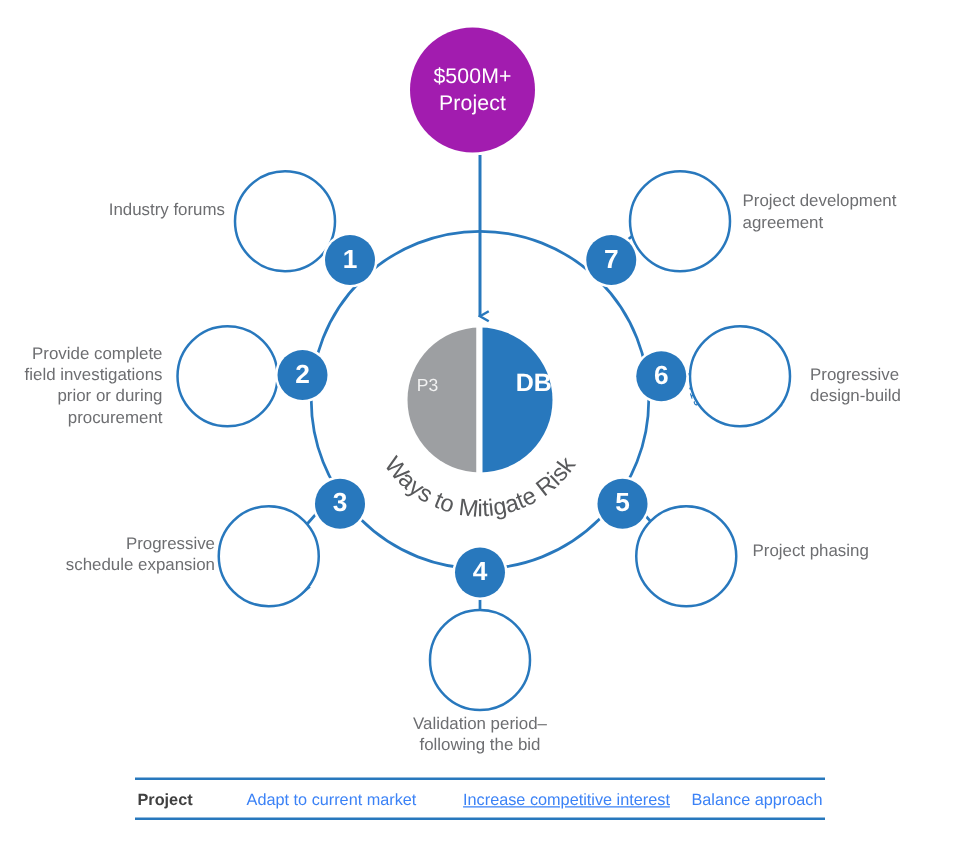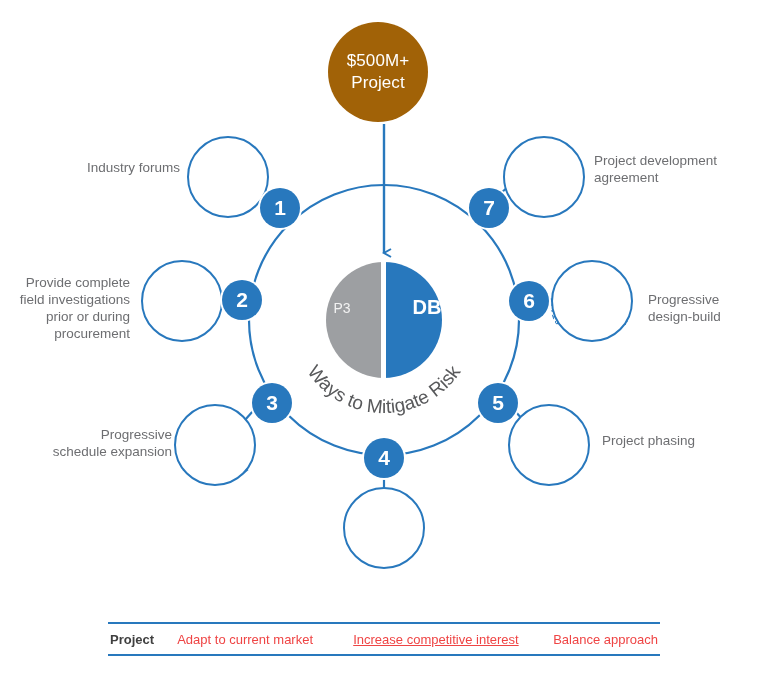--- a/index.html
+++ b/index.html
@@ -16,21 +16,21 @@
 
   
   #base{position:absolute;left:0;top:0;width:768px;height:675px;}
 
   
   .top-bubble{
     position:absolute;
     left:328px;top:22px;
     width:100px;height:100px;
     border-radius:50%;
-    background:#a16207;
+    background:#a21caf;
     color:#ffffff;
     display:flex;align-items:center;justify-content:center;
     text-align:center;
     font-size:17px;line-height:22px;
     letter-spacing:.1px;
   }
   .top-bubble span{display:block;}
 
   
   .pie-label{
@@ -87,22 +87,23 @@
   #results-bar .row{
     display:flex;align-items:center;
     height:30px;
     padding:0 2px;
   }
   #results-bar .rlabel{
     font-size:13px;font-weight:bold;color:#404040;
     width:78px;
   }
   #results-bar .ritem{
-    font-size:13px;color:#ef4444;
+    font-size:13px;color:#3b82f6;
     flex:0 0 auto;
+    text-align:center;
   }
   #res-0{width:176px;}
   #res-1{width:200px;text-decoration:underline;}
   #res-2{width:auto;}
 </style>
 </head>
 <body>
 
 <div id="stage">
 
@@ -287,20 +288,21 @@
   <div class="badge" style="left:478px;top:383px;">5</div>
   <div class="badge" style="left:509px;top:281px;">6</div>
   <div class="badge" style="left:469px;top:188px;">7</div>
 
   <div class="item-label lbl-left" style="left:50px;top:159px;width:130px;">Industry forums</div>
 
   <div class="item-label lbl-left" style="left:10px;top:274px;width:120px;">Provide complete field investigations prior or during procurement</div>
 
   <div class="item-label lbl-left" style="left:52px;top:426px;width:120px;">Progressive schedule expansion</div>
 
+  <div class="item-label lbl-center" style="left:309px;top:570px;width:150px;">Validation period– following the bid</div>
 
   <div class="item-label lbl-right" style="left:602px;top:432px;width:140px;">Project phasing</div>
 
   <div class="item-label lbl-right" style="left:648px;top:291px;width:110px;">Progressive design-build</div>
 
   <div class="item-label lbl-right" style="left:594px;top:152px;width:150px;">Project development agreement</div>
 
   <div id="results-bar">
     <div class="rule-top"></div>
     <div class="row">

